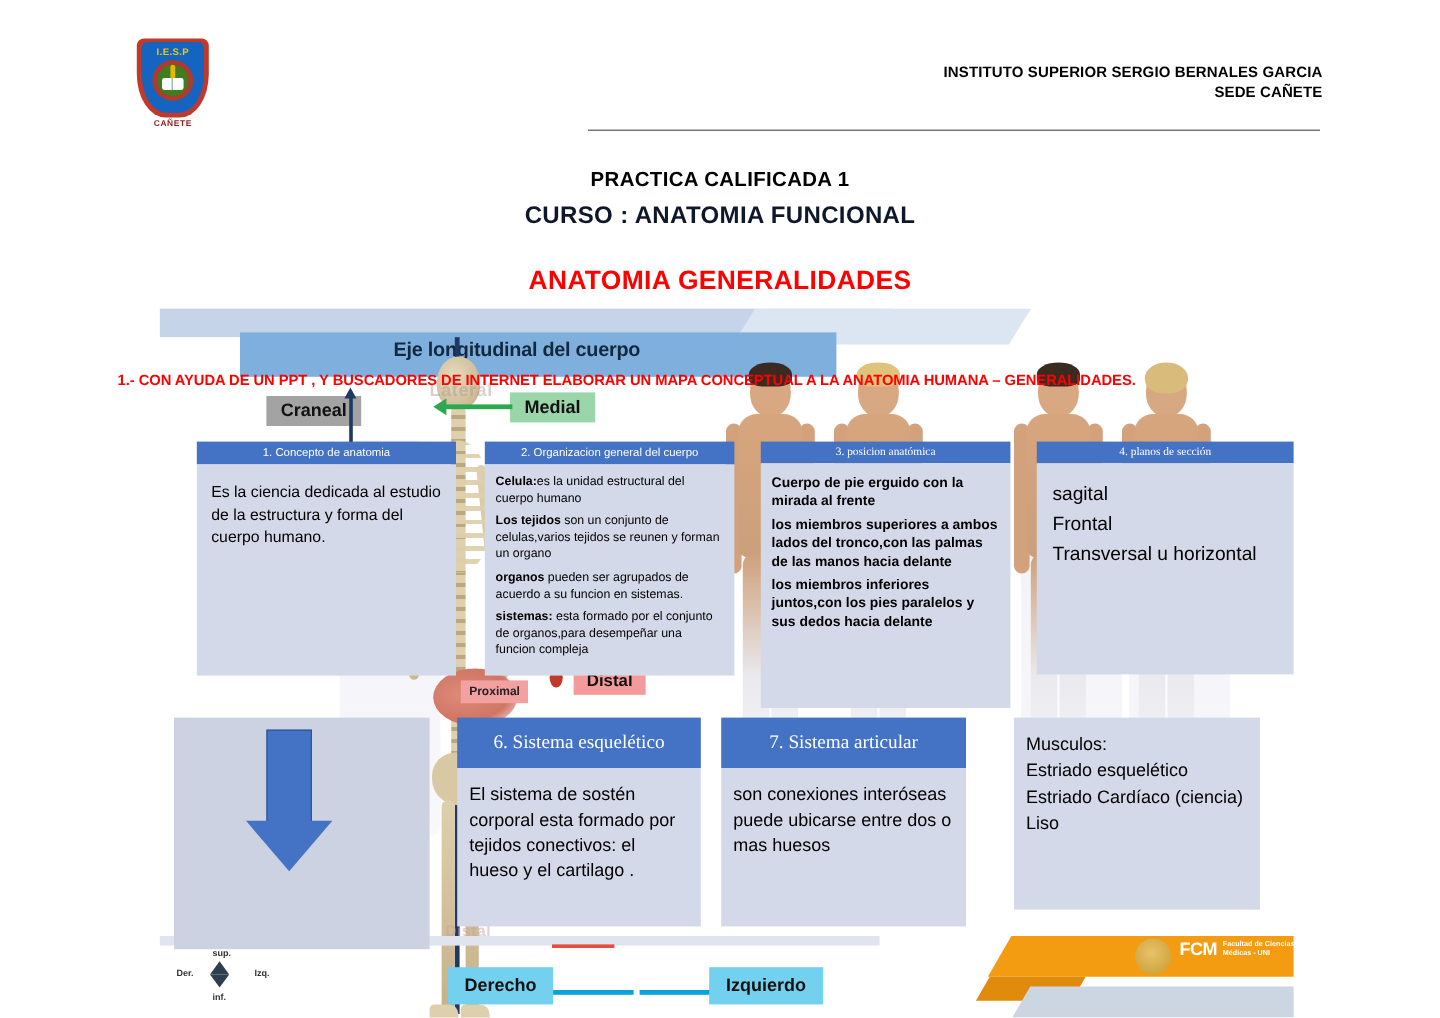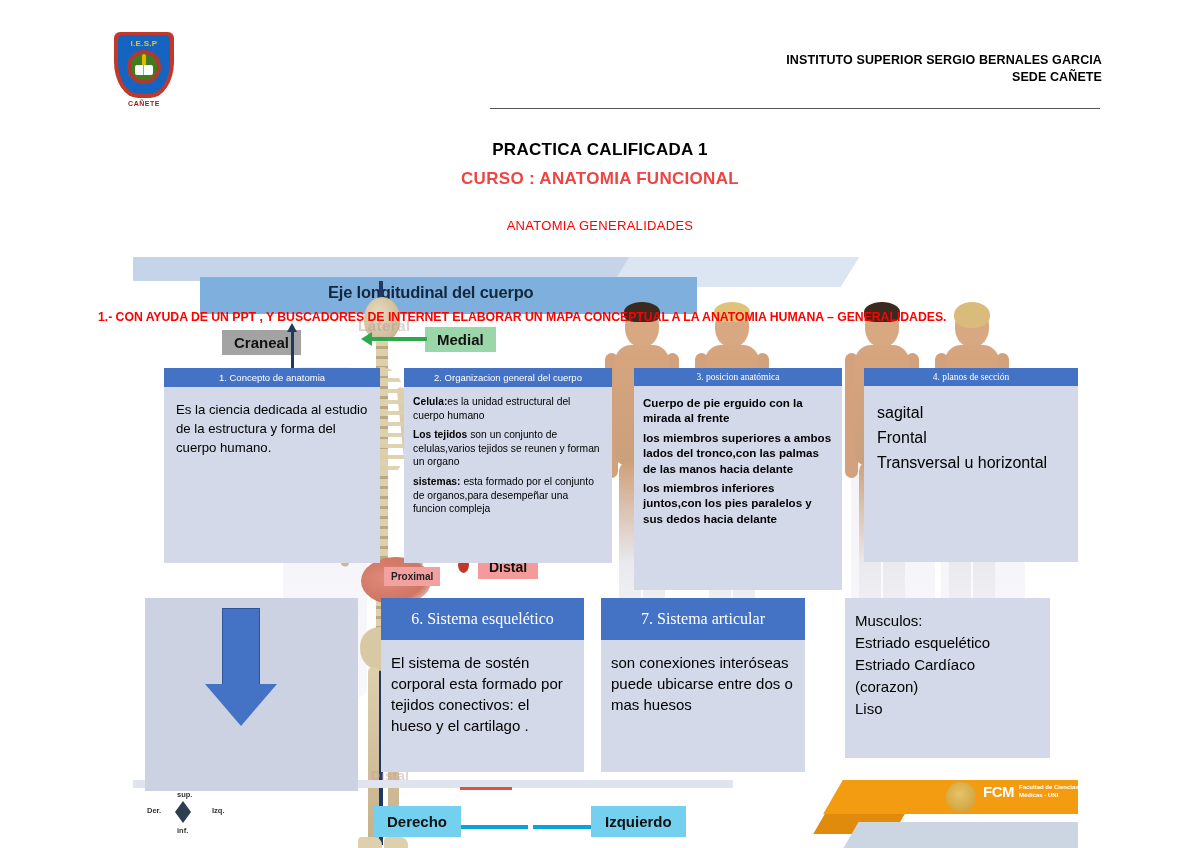--- a/index.html
+++ b/index.html
@@ -129,29 +129,29 @@
     text-align: center;
   }
   .title-main {
     font-size: 17px;
     font-weight: bold;
     color: #000;
     letter-spacing: .3px;
   }
   .title-course {
     margin-top: 9px;
-    font-size: 17px;
-    font-weight: bold;
-    color: #ef4444;
+    font-size: 20px;
+    font-weight: bold;
+    color: #0f172a;
     letter-spacing: .3px;
   }
   .title-topic {
     margin-top: 29px;
-    font-size: 13px;
-    font-weight: normal;
+    font-size: 22px;
+    font-weight: bold;
     color: #ff0000;
     letter-spacing: .3px;
   }
 
   
   .figure {
     position: absolute;
     left: 133px;
     top: 257px;
     width: 945px;
@@ -798,20 +798,21 @@
 <div class="cbox" id="box1">
   <div class="cbox-head">1. Concepto de anatomia</div>
   <div class="cbox-body">Es la ciencia dedicada al estudio de la estructura y forma del cuerpo humano.</div>
 </div>
 
 <div class="cbox" id="box2">
   <div class="cbox-head">2. Organizacion general del cuerpo</div>
   <div class="cbox-body">
     <p><b>Celula:</b><span>es la unidad estructural del cuerpo humano</span></p>
     <p><b>Los tejidos</b><span> son un conjunto de celulas,varios tejidos se reunen y forman un organo</span></p>
+    <p><b> organos</b><span> pueden ser agrupados de acuerdo a su funcion en sistemas.</span></p>
     <p><b>sistemas:</b><span> esta formado por el conjunto de organos,para desempeñar una funcion compleja</span></p>
   </div>
 </div>
 
 <div class="cbox" id="box3">
   <div class="cbox-head">3. posicion anatómica</div>
   <div class="cbox-body">
     <p> Cuerpo de pie erguido con la mirada al frente</p>
     <p>los miembros superiores a ambos lados del tronco,con las palmas de las manos hacia delante</p>
     <p>los miembros inferiores juntos,con los pies paralelos y sus dedos hacia delante</p>
@@ -847,16 +848,16 @@
   <div class="cbox-body">
     <div>son conexiones interóseas</div>
     <div>puede ubicarse entre dos o mas huesos</div>
   </div>
 </div>
 
 <div class="cbox" id="box8">
   <div class="cbox-body">
     <div>Musculos:</div>
     <div>Estriado esquelético</div>
-    <div>Estriado Cardíaco (corazon)</div>
+    <div>Estriado Cardíaco (ciencia)</div>
     <div>Liso</div>
   </div>
 </div>
 
 </body></html>

